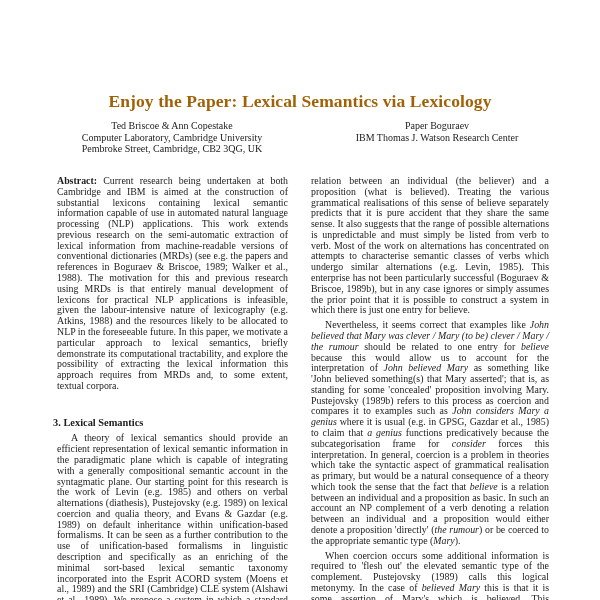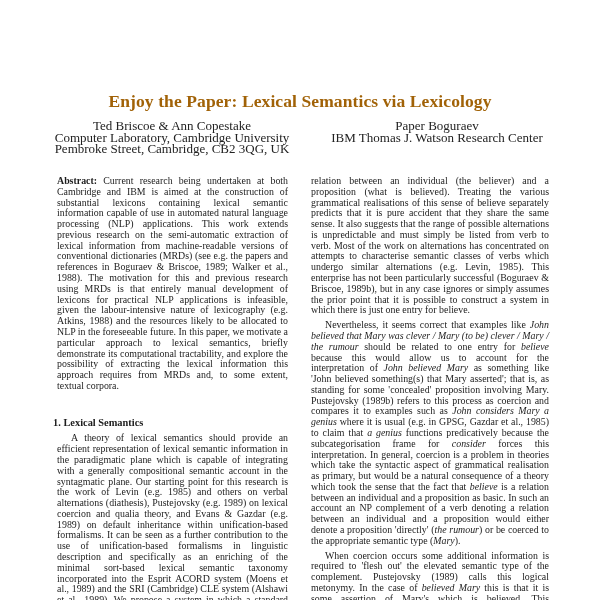--- a/index.html
+++ b/index.html
@@ -1,18 +1,18 @@
 <!DOCTYPE html>
 <html><head>
 <meta charset="utf-8">
 <style>
   html, body { margin: 0; padding: 0; background: #ffffff; }
   body { width: 600px; height: 600px; overflow: hidden; position: relative; color: #1a1a1a; font-family: "Liberation Serif", "DejaVu Serif", serif; }
   .title { position: absolute; top: 91px; left: 0; width: 600px; text-align: center; font-weight: bold; font-size: 17.5px; letter-spacing: 0.1px; color: #a16207; }
-  .author-block { position: absolute; top: 120px; text-align: center; font-size: 13px; line-height: 11.6px; color: #222; }
+  .author-block { position: absolute; top: 120px; text-align: center; font-size: 10px; line-height: 11.6px; color: #222; }
   .author-left { left: 52px; width: 240px; }
   .author-right { left: 312px; width: 250px; }
   .author-block div { white-space: nowrap; }
   .col { position: absolute; top: 172px; font-size: 9.9px; line-height: 10.78px; text-align: justify; color: #1c1c1c; }
   .col-left { left: 53px; width: 239px; }
   .col-right { left: 307px; width: 246px; }
   .col p { margin: 4px; }
   .abstract-label { font-weight: bold; }
   .section-heading { font-weight: bold; font-size: 10.4px; margin: 26px 0 5px 0 !important; text-align: left; }
   .indent { text-indent: 14px; }
@@ -28,21 +28,21 @@
   <div>Pembroke Street, Cambridge, CB2 3QG, UK</div>
 </div>
 
 <div class="author-block author-right">
   <div>Paper Boguraev</div>
   <div>IBM Thomas J. Watson Research Center</div>
 </div>
 
 <div class="col col-left">
   <p><span class="abstract-label">Abstract:</span> <span>Current research being undertaken at both Cambridge and IBM is aimed at the construction of substantial lexicons containing lexical semantic information capable of use in automated natural language processing (NLP) applications. This work extends previous research on the semi-automatic extraction of lexical information from machine-readable versions of conventional dictionaries (MRDs) (see e.g. the papers and references in Boguraev &amp; Briscoe, 1989; Walker et al., 1988). The motivation for this and previous research using MRDs is that entirely manual development of lexicons for practical NLP applications is infeasible, given the labour-intensive nature of lexicography (e.g. Atkins, 1988) and the resources likely to be allocated to NLP in the foreseeable future. In this paper, we motivate a particular approach to lexical semantics, briefly demonstrate its computational tractability, and explore the possibility of extracting the lexical information this approach requires from MRDs and, to some extent, textual corpora.</span></p>
-  <p class="section-heading">1. Lexical Semantics</p>
+  <p class="section-heading">3. Lexical Semantics</p>
   <p class="indent">A theory of lexical semantics should provide an efficient representation of lexical semantic information in the paradigmatic plane which is capable of integrating with a generally compositional semantic account in the syntagmatic plane. Our starting point for this research is the work of Levin (e.g. 1985) and others on verbal alternations (diathesis), Pustejovsky (e.g. 1989) on lexical coercion and qualia theory, and Evans &amp; Gazdar (e.g. 1989) on default inheritance within unification-based formalisms. It can be seen as a further contribution to the use of unification-based formalisms in linguistic description and specifically as an enriching of the minimal sort-based lexical semantic taxonomy incorporated into the Esprit ACORD system (Moens et al., 1989) and the SRI (Cambridge) CLE system (Alshawi et al., 1989). We propose a system in which a standard graph-based unification formalism, such as PATR II, is augmented with minimal disjunction (of atomic terms) and minimal default inheritance (allowing only 'orthogonal' multiple inheritance in a manner similar to Evans &amp; Gazdar's DATR). Using such a system we are able to see the beginnings of</p>
 </div>
 
 <div class="col col-right">
   <p>relation between an individual (the believer) and a proposition (what is believed). Treating the various grammatical realisations of this sense of believe separately predicts that it is pure accident that they share the same sense. It also suggests that the range of possible alternations is unpredictable and must simply be listed from verb to verb. Most of the work on alternations has concentrated on attempts to characterise semantic classes of verbs which undergo similar alternations (e.g. Levin, 1985). This enterprise has not been particularly successful (Boguraev &amp; Briscoe, 1989b), but in any case ignores or simply assumes the prior point that it is possible to construct a system in which there is just one entry for believe.</p>
   <p class="indent"><span>Nevertheless, it seems correct that examples like </span><i>John believed that Mary was clever / Mary (to be) clever / Mary / the rumour</i><span> should be related to one entry for </span><i>believe</i><span> because this would allow us to account for the interpretation of </span><i>John believed Mary</i><span> as something like 'John believed something(s) that Mary asserted'; that is, as standing for some 'concealed' proposition involving Mary. Pustejovsky (1989b) refers to this process as coercion and compares it to examples such as </span><i>John considers Mary a genius</i><span> where it is usual (e.g. in GPSG, Gazdar et al., 1985) to claim that </span><i>a genius</i><span> functions predicatively because the subcategorisation frame for </span><i>consider</i><span> forces this interpretation. In general, coercion is a problem in theories which take the syntactic aspect of grammatical realisation as primary, but would be a natural consequence of a theory which took the sense that the fact that </span><i>believe</i><span> is a relation between an individual and a proposition as basic. In such an account an NP complement of a verb denoting a relation between an individual and a proposition would either denote a proposition 'directly' (</span><i>the rumour</i><span>) or be coerced to the appropriate semantic type (</span><i>Mary</i><span>).</span></p>
   <p class="indent"><span>When coercion occurs some additional information is required to 'flesh out' the elevated semantic type of the complement. Pustejovsky (1989) calls this logical metonymy. In the case of </span><i>believed Mary</i><span> this is that it is some assertion of Mary's which is believed. This information appears to be inherited from the verb. In other cases, such as </span><i>John enjoyed (watching) the film, John</i><span></span></p>
 </div>
 
 </body></html>

